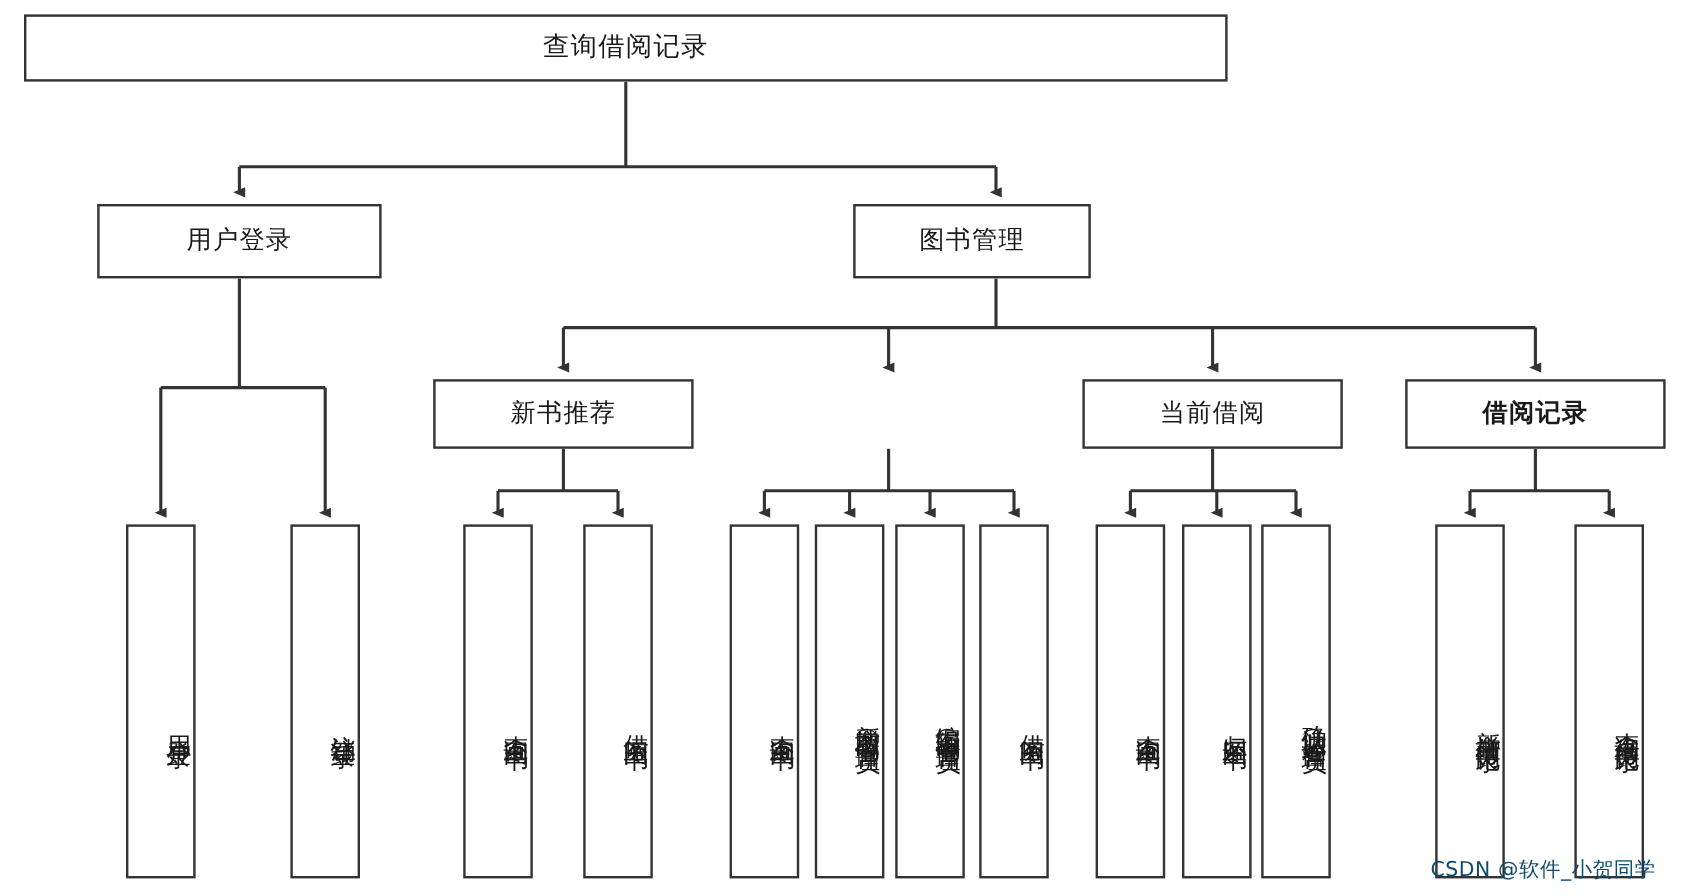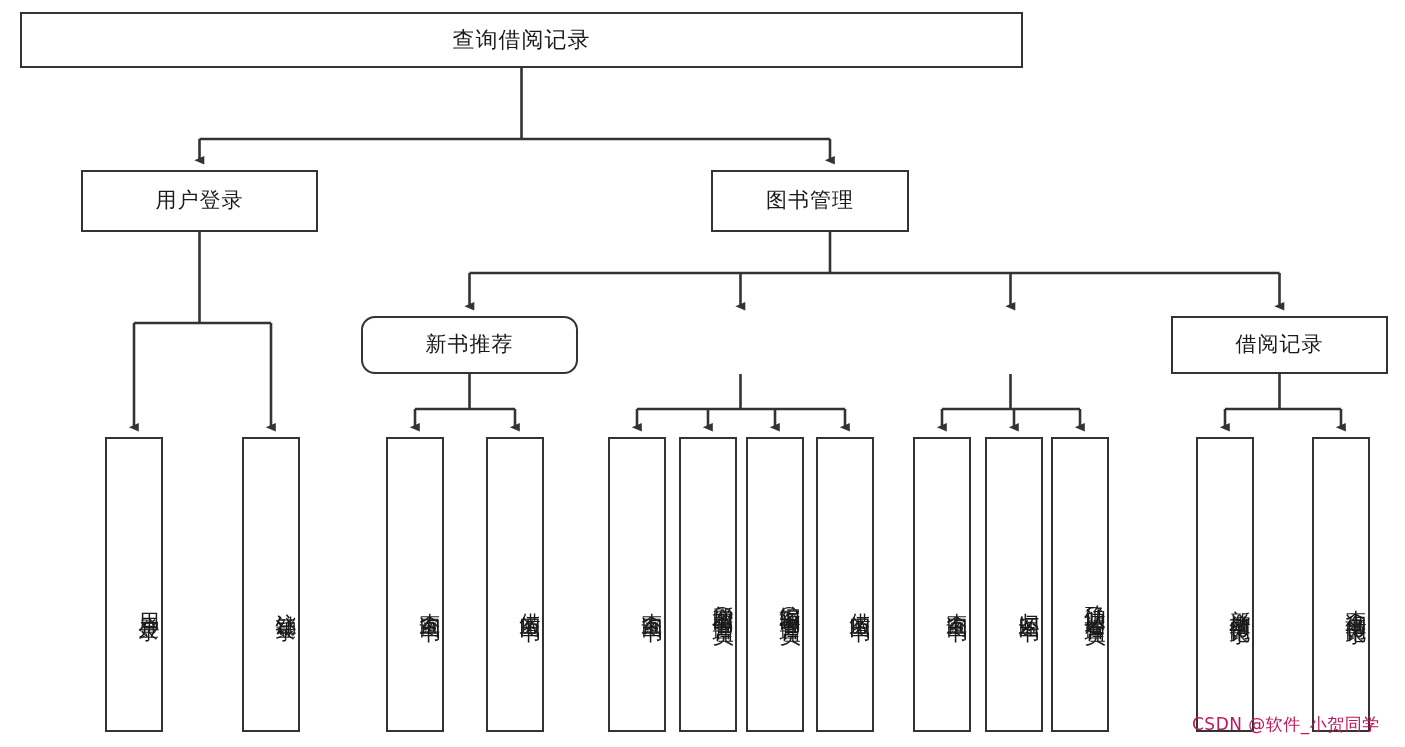--- a/index.html
+++ b/index.html
@@ -52,21 +52,21 @@
     line-height: 1.15;
   }
   .node.root {
     font-size: 22px;
   }
   .watermark {
     position: absolute;
     left: 1192px;
     top: 713px;
     font-size: 17px;
-    color: #be185d;
+    color: #0c4a6e;
     white-space: nowrap;
     letter-spacing: 0.5px;
   }
 </style>
 </head>
 <body>
 
 <div id="canvas">
 
   <svg class="wires" viewBox="0 0 1405 747" xmlns="http://www.w3.org/2000/svg">
@@ -129,22 +129,23 @@
       <path d="M1225,409 L1225,427" stroke="#333333" stroke-width="2.6" fill="none" marker-end="url(#arrow)"></path>
       <path d="M1341,409 L1341,427" stroke="#333333" stroke-width="2.6" fill="none" marker-end="url(#arrow)"></path>
     </g>
   </svg>
 
   <div class="node horiz root" style="left: 20px; top: 12px; width: 1003px; height: 56px;">查询借阅记录</div>
 
   <div class="node horiz" style="left: 81px; top: 170px; width: 237px; height: 62px;">用户登录</div>
   <div class="node horiz" style="left: 711px; top: 170px; width: 198px; height: 62px;">图书管理</div>
 
-  <div class="node horiz" style="left: 361px; top: 316px; width: 217px; height: 58px; border-radius: 14px;">新书推荐</div>
-  <div class="node horiz" style="left: 1171px; top: 316px; width: 217px; height: 58px;">借阅记录</div>
+  <div class="node horiz" style="left: 361px; top: 316px; width: 217px; height: 58px;">新书推荐</div>
+  <div class="node horiz" style="left: 902px; top: 316px; width: 217px; height: 58px;">当前借阅</div>
+  <div class="node horiz" style="left: 1171px; top: 316px; width: 217px; height: 58px; font-weight: bold;">借阅记录</div>
 
   <div class="node vert" style="left: 105px; top: 437px; width: 58px; height: 295px;">用户登录</div>
   <div class="node vert" style="left: 242px; top: 437px; width: 58px; height: 295px;">注销登录</div>
   <div class="node vert" style="left: 386px; top: 437px; width: 58px; height: 295px;">查询图书</div>
   <div class="node vert" style="left: 486px; top: 437px; width: 58px; height: 295px;">借阅图书</div>
   <div class="node vert" style="left: 608px; top: 437px; width: 58px; height: 295px;">查询图书</div>
   <div class="node vert" style="left: 679px; top: 437px; width: 58px; height: 295px;">新增图书（管理员）</div>
   <div class="node vert" style="left: 746px; top: 437px; width: 58px; height: 295px;">编辑图书（管理员）</div>
   <div class="node vert" style="left: 816px; top: 437px; width: 58px; height: 295px;">借阅图书</div>
   <div class="node vert" style="left: 913px; top: 437px; width: 58px; height: 295px;">查询图书</div>

